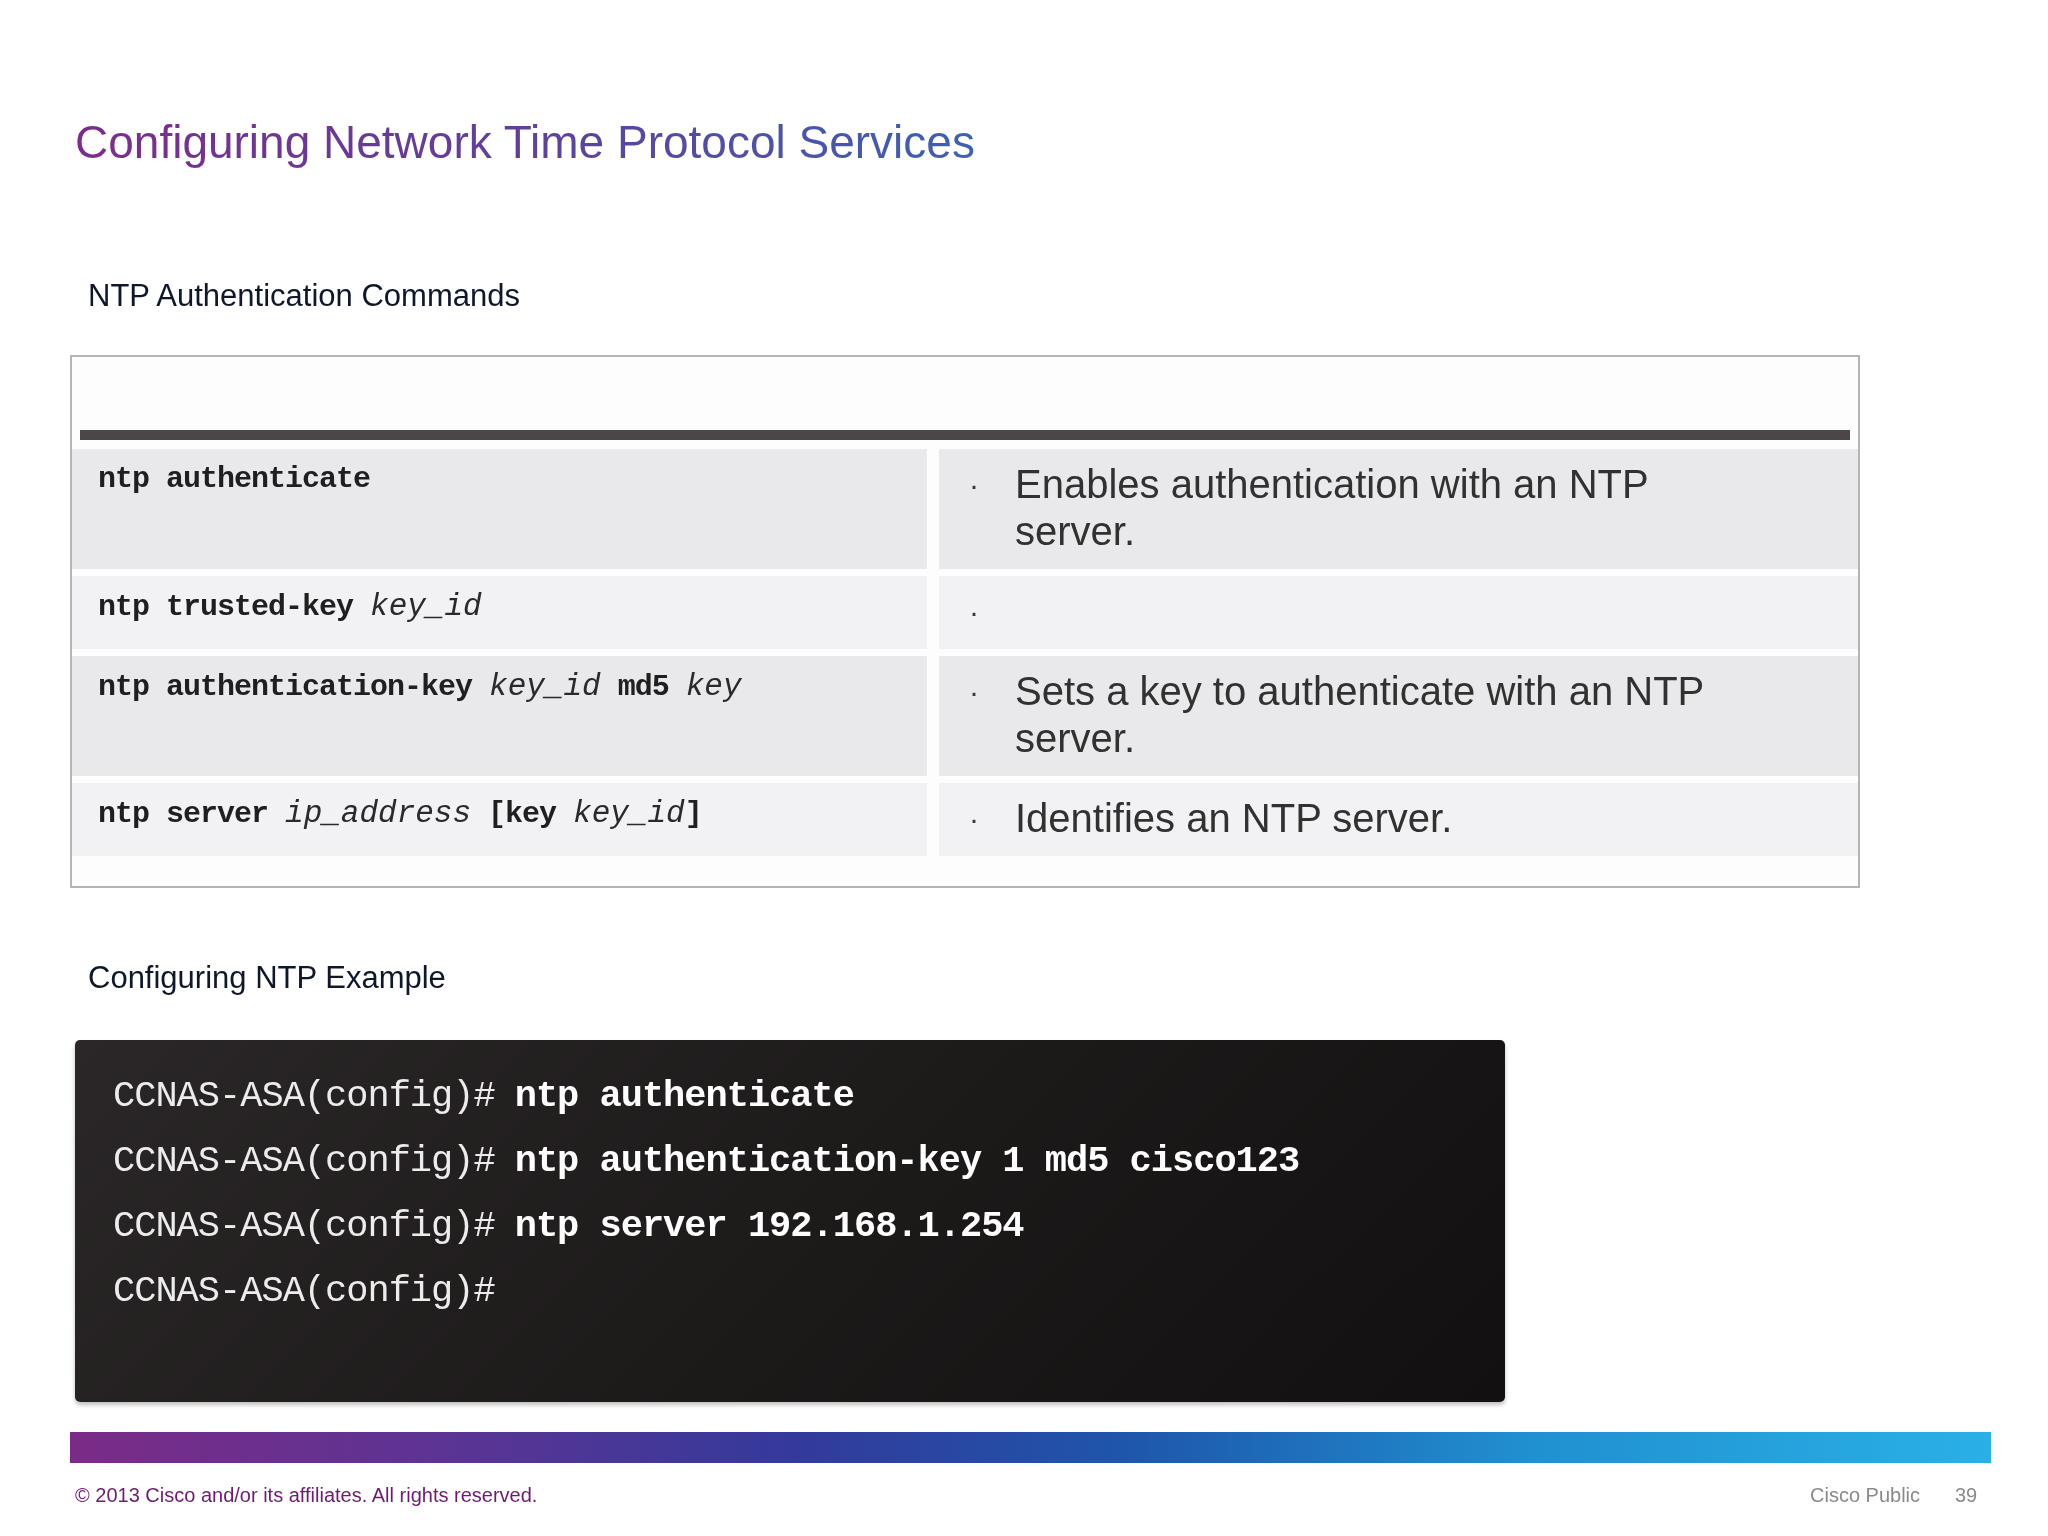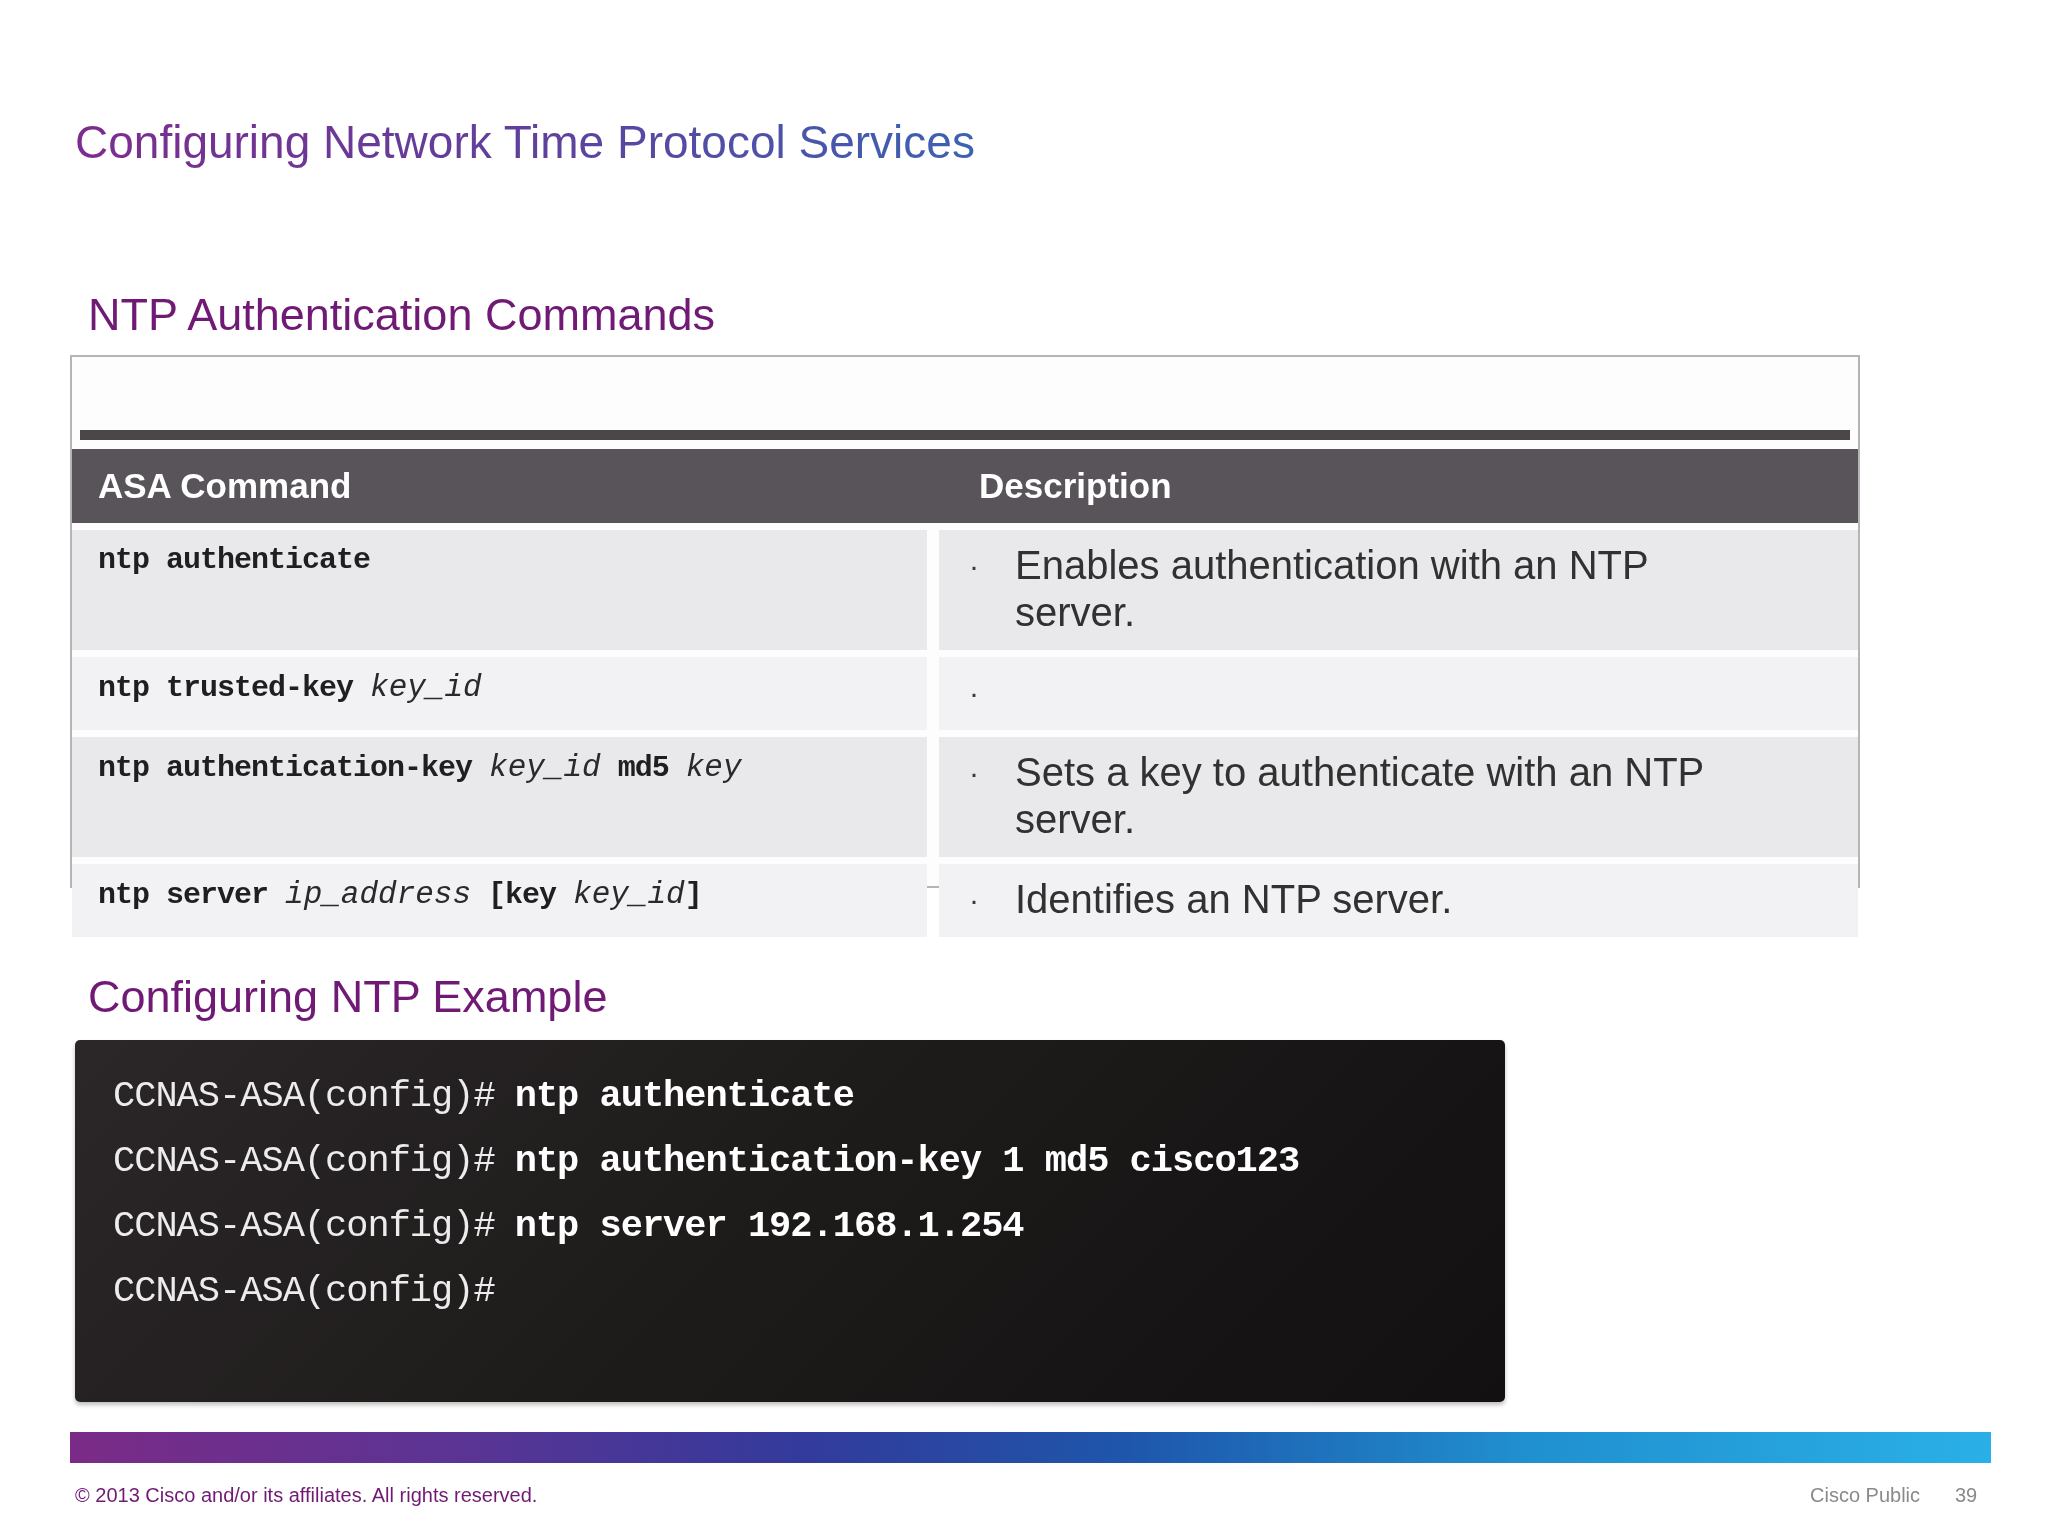--- a/index.html
+++ b/index.html
@@ -10,21 +10,21 @@
 
   
   .slide-title {
     position:absolute; left:75px; top:84px; width:1800px;
     font-size:46px; font-weight:400; letter-spacing:0px; white-space:nowrap;
     background:linear-gradient(90deg,#7c2c8e 0%,#5f419d 26%,#3f5fb0 48%,#2f83c9 72%,#29a9e1 100%);
     -webkit-background-clip:text; background-clip:text; color:transparent;
   }
 
   .section-heading {
-    position:absolute; left:88px; font-size:45px; font-weight:400; color:#701a75;
+    position:absolute; left:88px; font-size:31px; font-weight:400; color:#0f172a;
     white-space:nowrap;
   }
   #section-heading-1 { top:252px; }
   #section-heading-2 { top:934px; }
 
   
   .cmd-table {
     position:absolute; left:70px; top:355px; width:1790px; height:533px;
     background:#fdfdfd; border:2px solid #b6b4b7; box-sizing:border-box;
   }
@@ -94,29 +94,20 @@
 </head>
 <body>
 
 <h1 class="slide-title">Configuring Network Time Protocol Services</h1>
 
 <h2 class="section-heading" id="section-heading-1">NTP Authentication Commands</h2>
 
 <div class="cmd-table">
   <div class="table-top-rule"></div>
   <div class="table-grid">
-    <div class="trow header">
-      <div class="tcell cmd-col">
-        <span class="hdr-text">ASA Command</span>
-      </div>
-      <div class="tcell gutter"></div>
-      <div class="tcell desc-col">
-        <span class="hdr-text">Description</span>
-      </div>
-    </div>
 
   <div class="trow body">
         <div class="tcell cmd-col"><span class="mono-seg">ntp authenticate</span></div>
         <div class="tcell gutter"></div>
         <div class="tcell desc-col">
           <span class="bullet-marker">·</span>
           <span class="desc-text">Enables authentication with an NTP server.</span>
         </div>
       </div>
       <div class="trow body alt">

